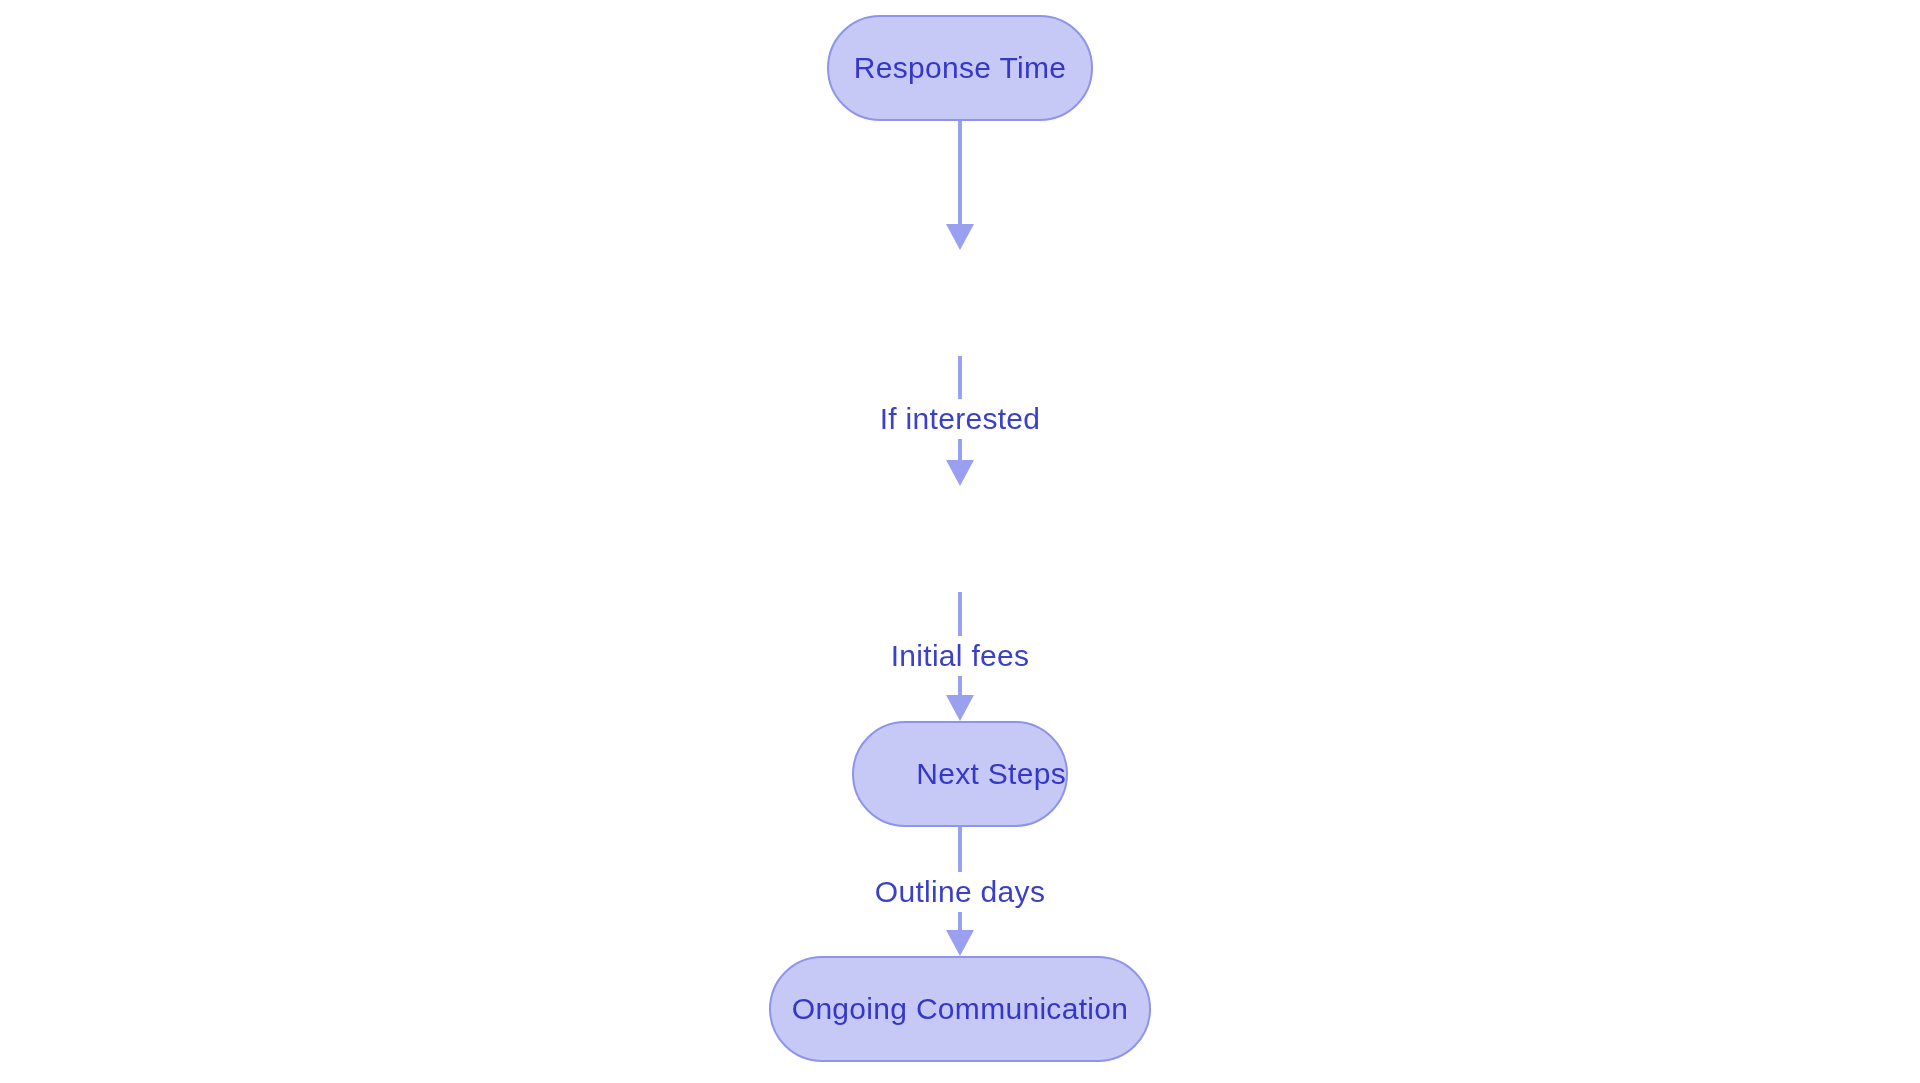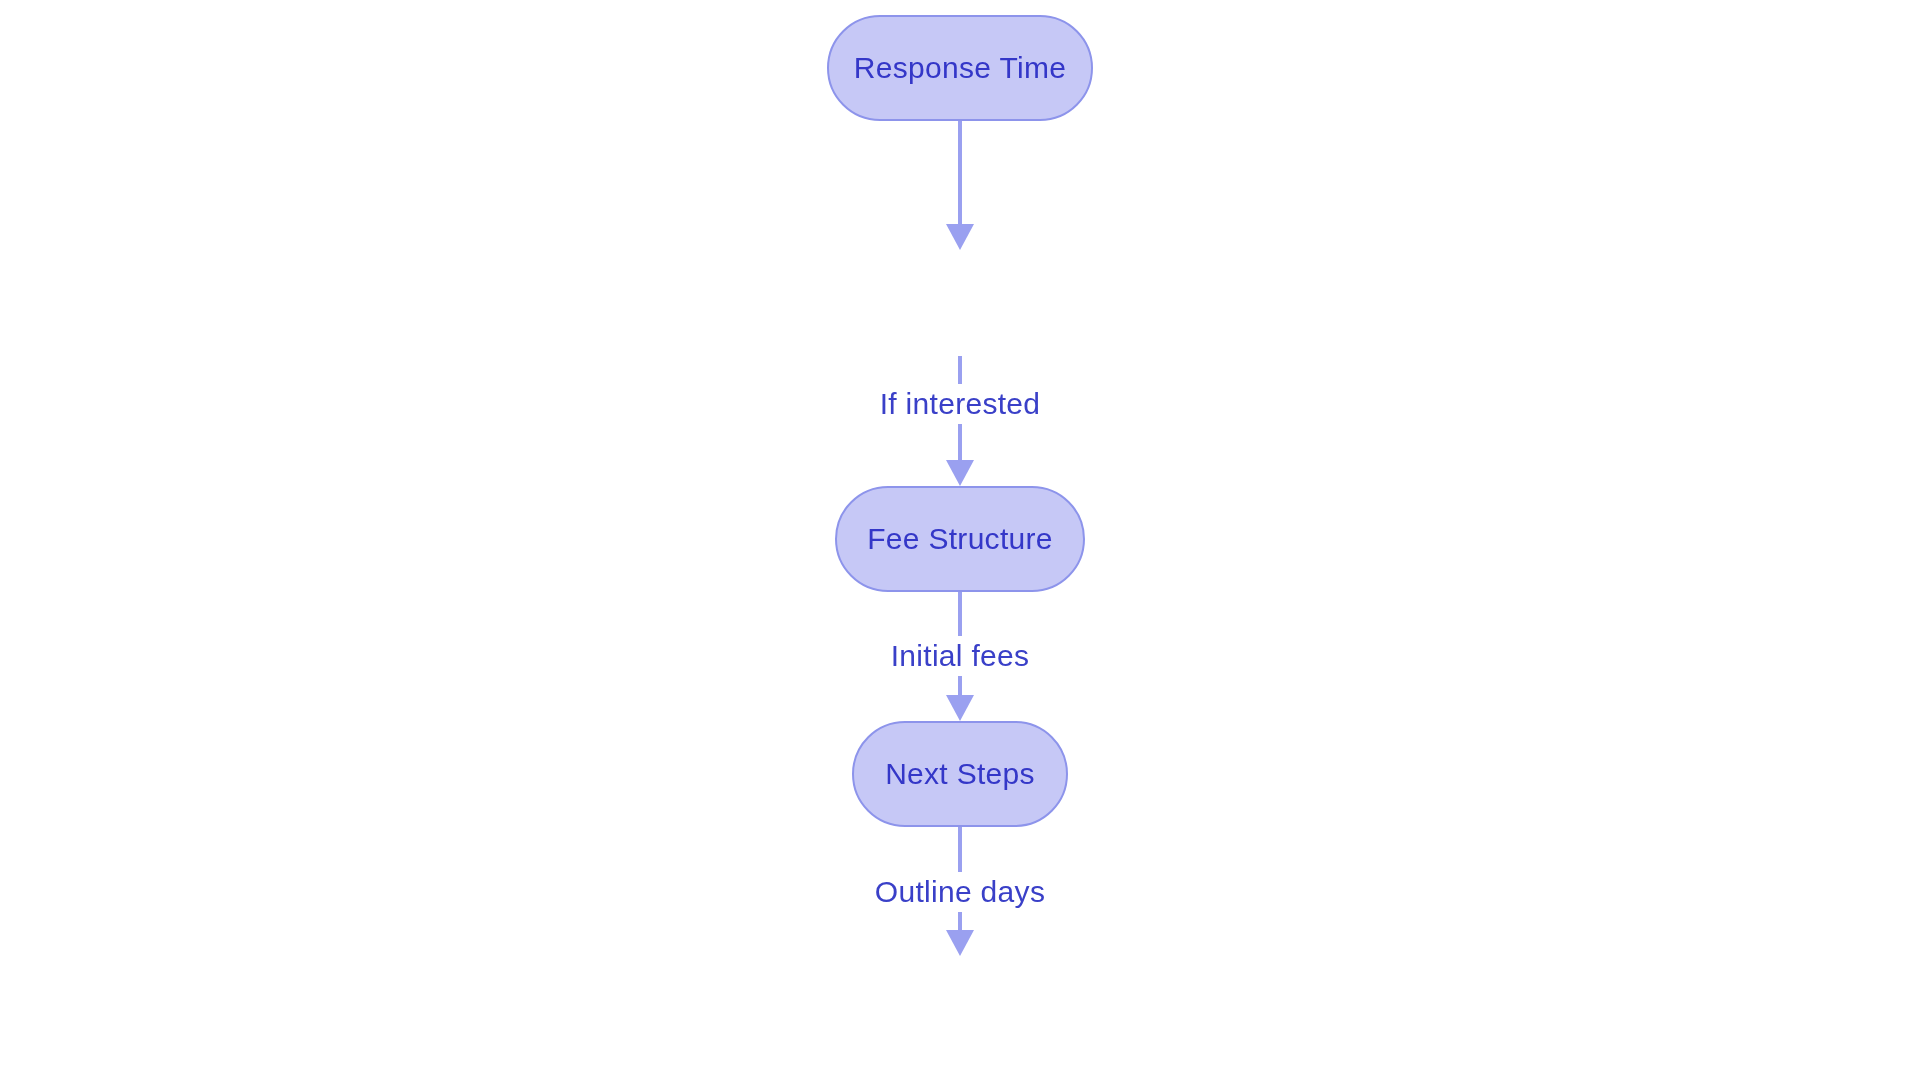--- a/index.html
+++ b/index.html
@@ -28,21 +28,21 @@
     border:2.5px solid var(--node-border);
     border-radius:53px;
     color:var(--node-text);
     font-size:30px;
     letter-spacing:0.3px;
     white-space:nowrap;
   }
   .n1{left:827px;top:15px;width:266px;height:106px;}
   .n2{left:833px;top:250px;width:254px;height:106px;}
   .n3{left:835px;top:486px;width:250px;height:106px;}
-  .n4{left:852px;top:721px;width:216px;height:106px;}
+  .n4{left:852px;top:721px;width:216px;height:106px;justify-content:flex-end;}
   .n5{left:769px;top:956px;width:382px;height:106px;}
 
   .edge-line{
     position:absolute;left:958px;width:4px;
     background:var(--edge-line);
   }
   .el1{top:121px;height:103px;}
   .el2{top:356px;height:104px;}
   .el3{top:592px;height:103px;}
   .el4{top:827px;height:103px;}
@@ -62,37 +62,37 @@
     position:absolute;left:960px;
     transform:translate(-50%,-50%);
     background:var(--edge-label-bg);
     color:var(--edge-label-text);
     font-size:30px;
     letter-spacing:0.3px;
     padding:3px 10px;
     white-space:nowrap;
   }
   .lb1{top:187px;}
-  .lb2{top:404px;}
+  .lb2{top:419px;}
   .lb3{top:656px;}
   .lb4{top:892px;}
 </style>
 </head>
 <body>
 
 <div class="canvas">
 
   <div class="node n1">
     <span>Response Time</span>
   </div>
-  <div class="node n3">
-    <span>Fee Structure</span>
-  </div>
   <div class="node n4">
     <span>Next Steps</span>
+  </div>
+  <div class="node n5">
+    <span>Ongoing Communication</span>
   </div>
 
   <div class="edge-line el1"></div>
   <div class="arrowhead ah1"></div>
 
   <div class="edge-line el2"></div>
   <div class="arrowhead ah2"></div>
   <div class="edge-label lb2">If interested</div>
 
   <div class="edge-line el3"></div>

